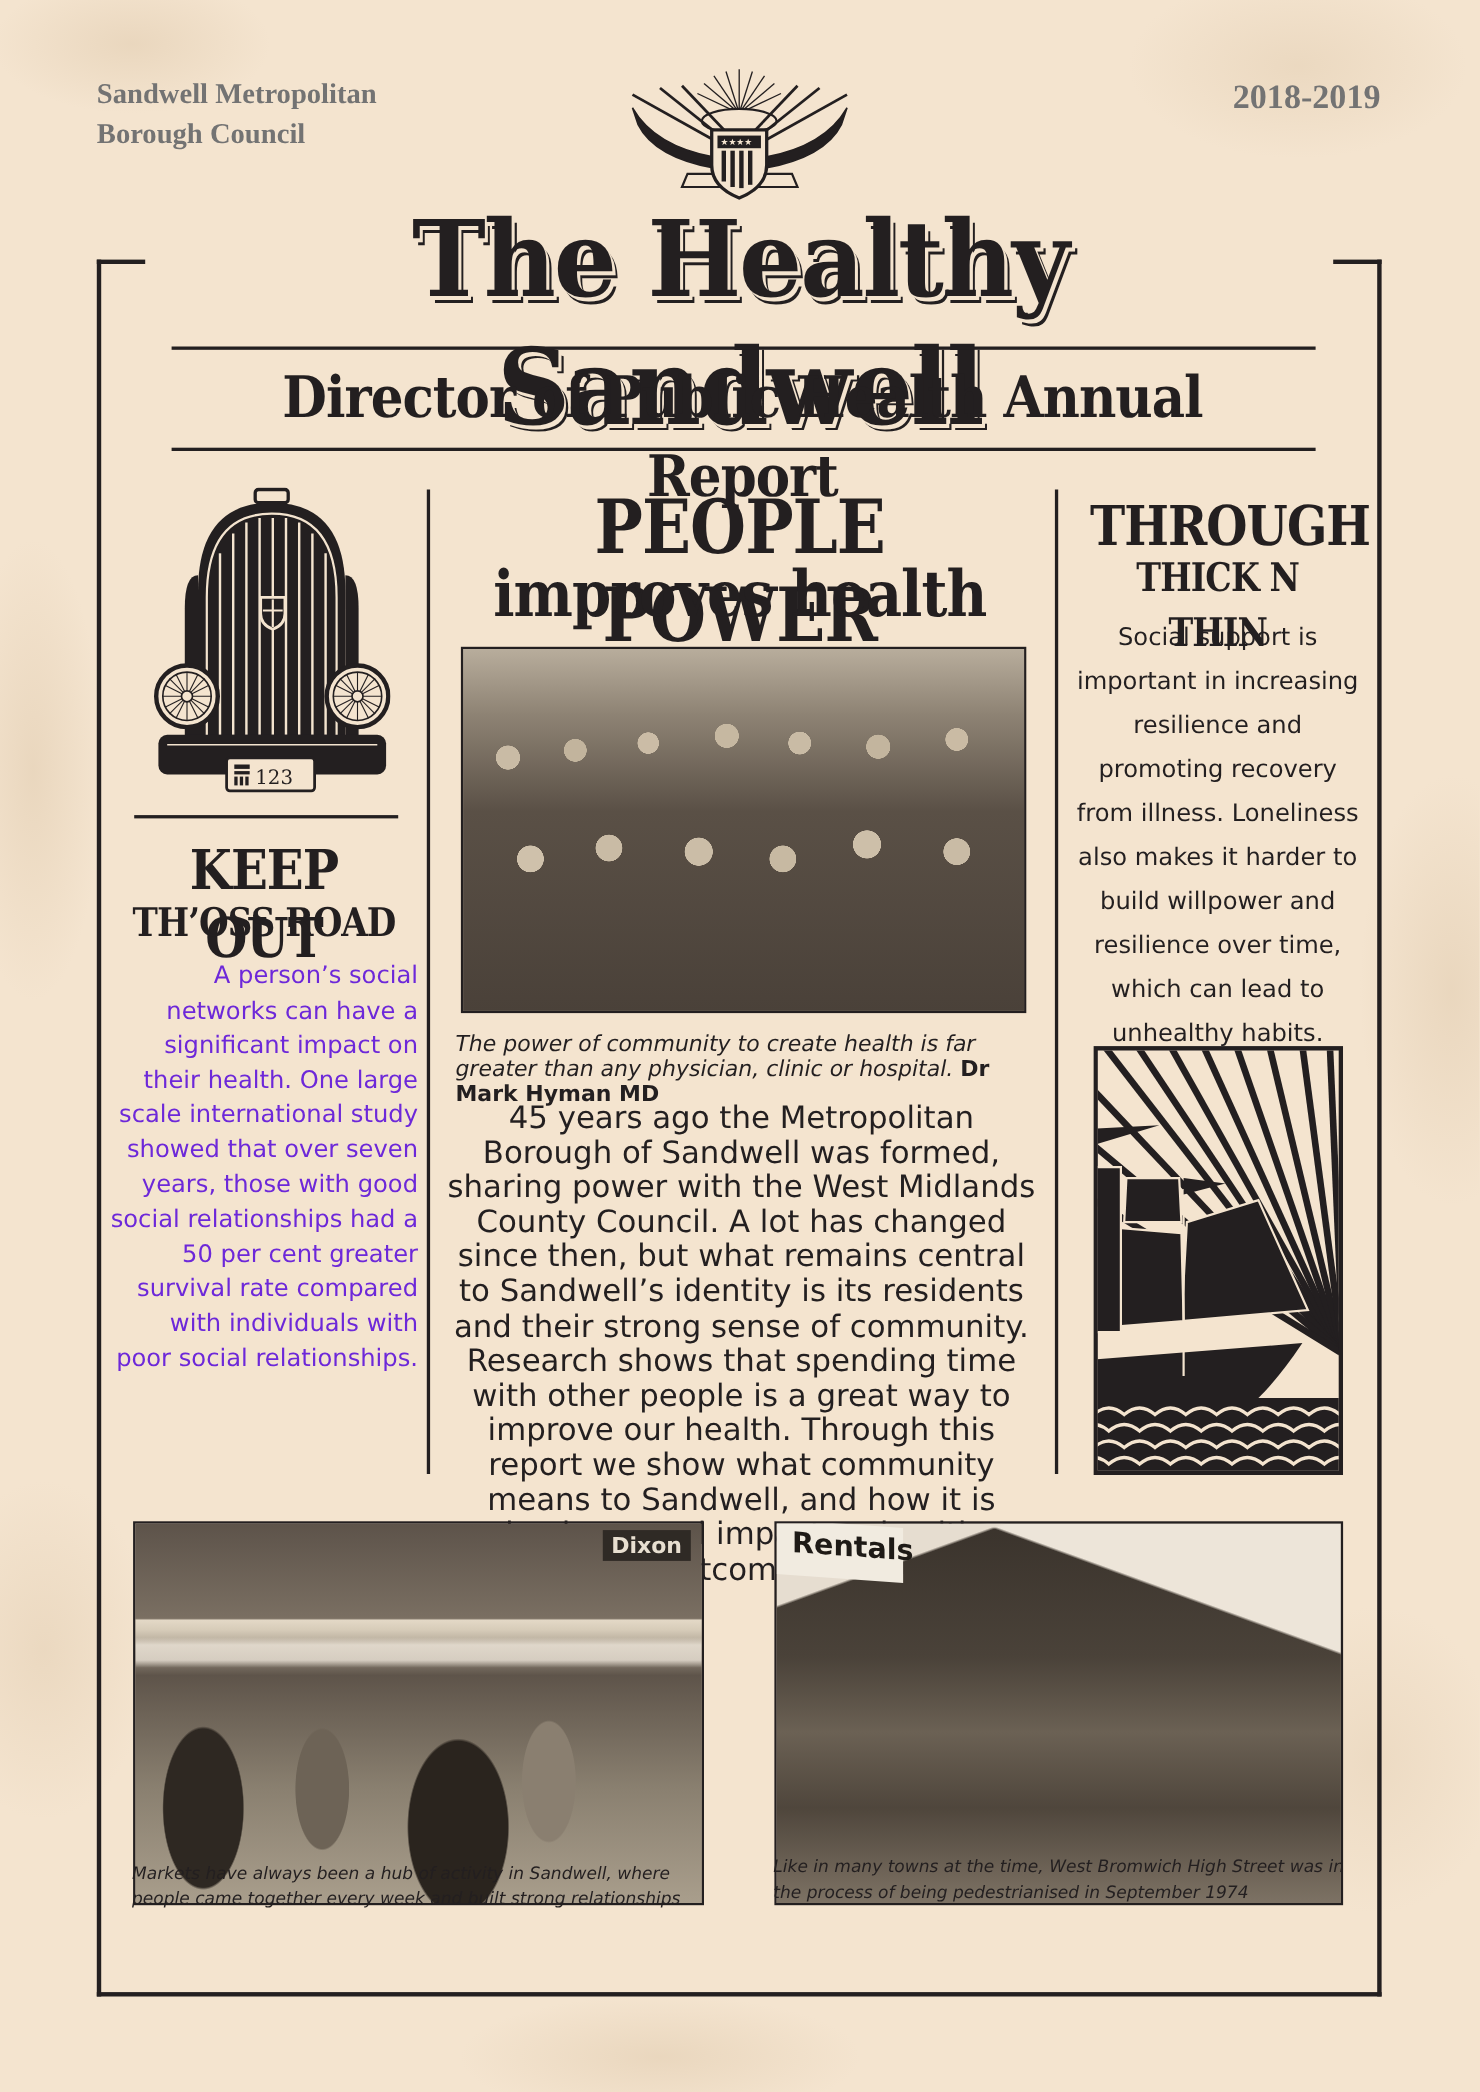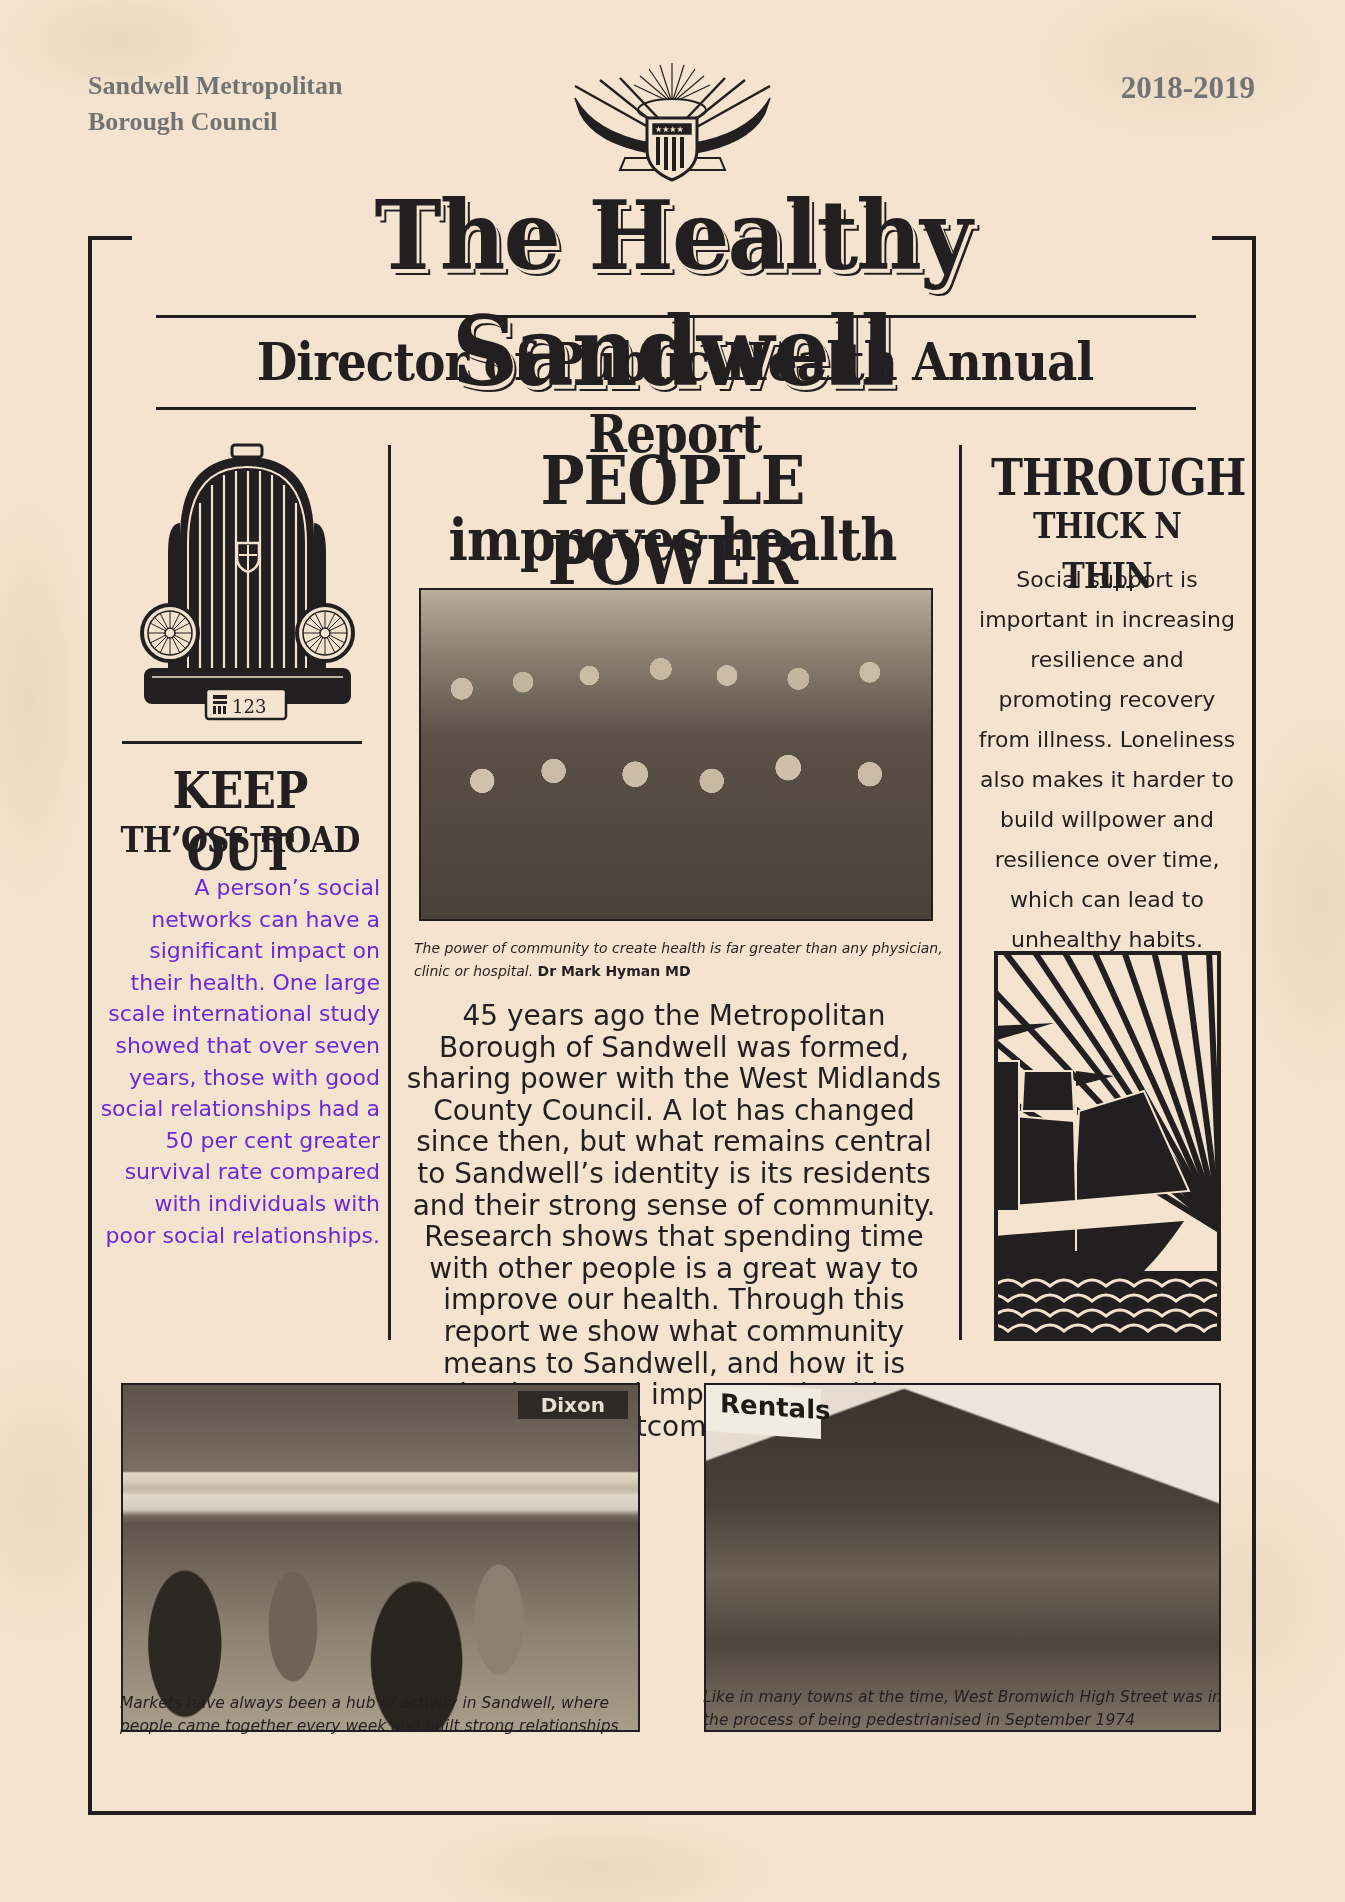--- a/index.html
+++ b/index.html
@@ -113,21 +113,21 @@
       radial-gradient(circle 20px at 12% 58%, #cfc1ab 60%, transparent 62%),
       radial-gradient(circle 20px at 26% 55%, #c9bba5 60%, transparent 62%),
       radial-gradient(circle 21px at 42% 56%, #cbbda7 60%, transparent 62%),
       radial-gradient(circle 20px at 57% 58%, #c7b9a2 60%, transparent 62%),
       radial-gradient(circle 21px at 72% 54%, #cdbfa9 60%, transparent 62%),
       radial-gradient(circle 20px at 88% 56%, #c9bba5 60%, transparent 62%),
       linear-gradient(180deg, #b8ad9c 0%, #8e8374 18%, #5a5046 45%, #4a4139 100%);
   }
   .caption-mid {
     left: 414px; top: 937px; width: 530px;
-    font-size: 14px; line-height: 23px; font-style: italic; color: #231f20;
+    font-size: 20px; line-height: 23px; font-style: italic; color: #231f20;
   }
   .caption-mid b { font-style: normal; font-weight: bold; }
   .body-mid {
     left: 406px; top: 1000px; width: 536px; text-align: center;
     font-size: 28px; line-height: 31.6px; color: #231f20;
   }
 
   
   .h-right-1 {
     left: 972px; top: 448px; width: 270px; text-align: center;
@@ -347,20 +347,20 @@
     <g fill="none" stroke="#f4e4cf" stroke-width="3">
       <path d="M0 335 q14 -12 28 0 q14 -12 28 0 q14 -12 28 0 q14 -12 28 0 q14 -12 28 0 q14 -12 28 0 q14 -12 28 0 q14 -12 28 0"></path>
       <path d="M-14 350 q14 -12 28 0 q14 -12 28 0 q14 -12 28 0 q14 -12 28 0 q14 -12 28 0 q14 -12 28 0 q14 -12 28 0 q14 -12 28 0 q14 -12 28 0"></path>
       <path d="M0 365 q14 -12 28 0 q14 -12 28 0 q14 -12 28 0 q14 -12 28 0 q14 -12 28 0 q14 -12 28 0 q14 -12 28 0 q14 -12 28 0"></path>
       <path d="M-14 380 q14 -12 28 0 q14 -12 28 0 q14 -12 28 0 q14 -12 28 0 q14 -12 28 0 q14 -12 28 0 q14 -12 28 0 q14 -12 28 0 q14 -12 28 0"></path>
     </g>
   </g>
 </svg>
 
 <div class="abs photo photo-market" title="Busy market street scene with shoppers and a Dixons store sign">
-  <div style="position:absolute; right:10px; top:6px; background:#2f2a25; color:#e8dfd0; font-weight:bold; font-size:20px; padding:2px 23px;">Dixon</div>
+  <div style="position:absolute; right:10px; top:6px; background:#2f2a25; color:#e8dfd0; font-weight:bold; font-size:20px; padding:2px 8px;">Dixon</div>
 </div>
 <div class="abs caption-bottom cap-bl">Markets have always been a hub of activity in Sandwell, where people came together every week and built strong relationships</div>
 
 <div class="abs photo photo-street" title="West Bromwich High Street being pedestrianised, shop fronts including Rentals">
   <div style="position:absolute; left:0; top:0; width:115px; height:50px; background:#f1ebe0; color:#1e1a16; font-weight:bold; font-size:26px; padding:6px 0 0 14px; transform:skewY(4deg);">Rentals</div>
 </div>
 <div class="abs caption-bottom cap-br">Like in many towns at the time, West Bromwich High Street was in the process of being pedestrianised in September 1974</div>
 
 </body></html>

